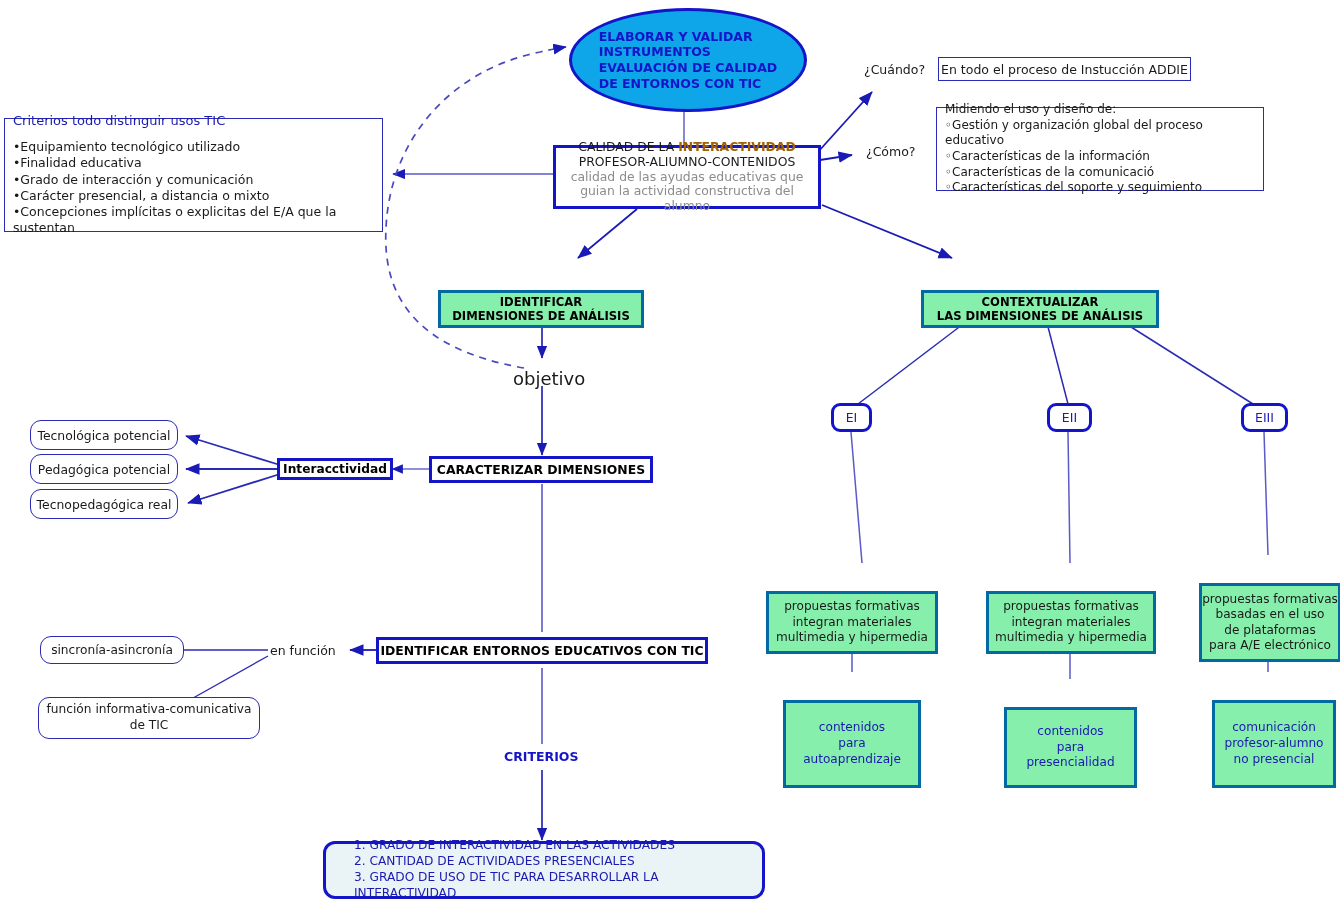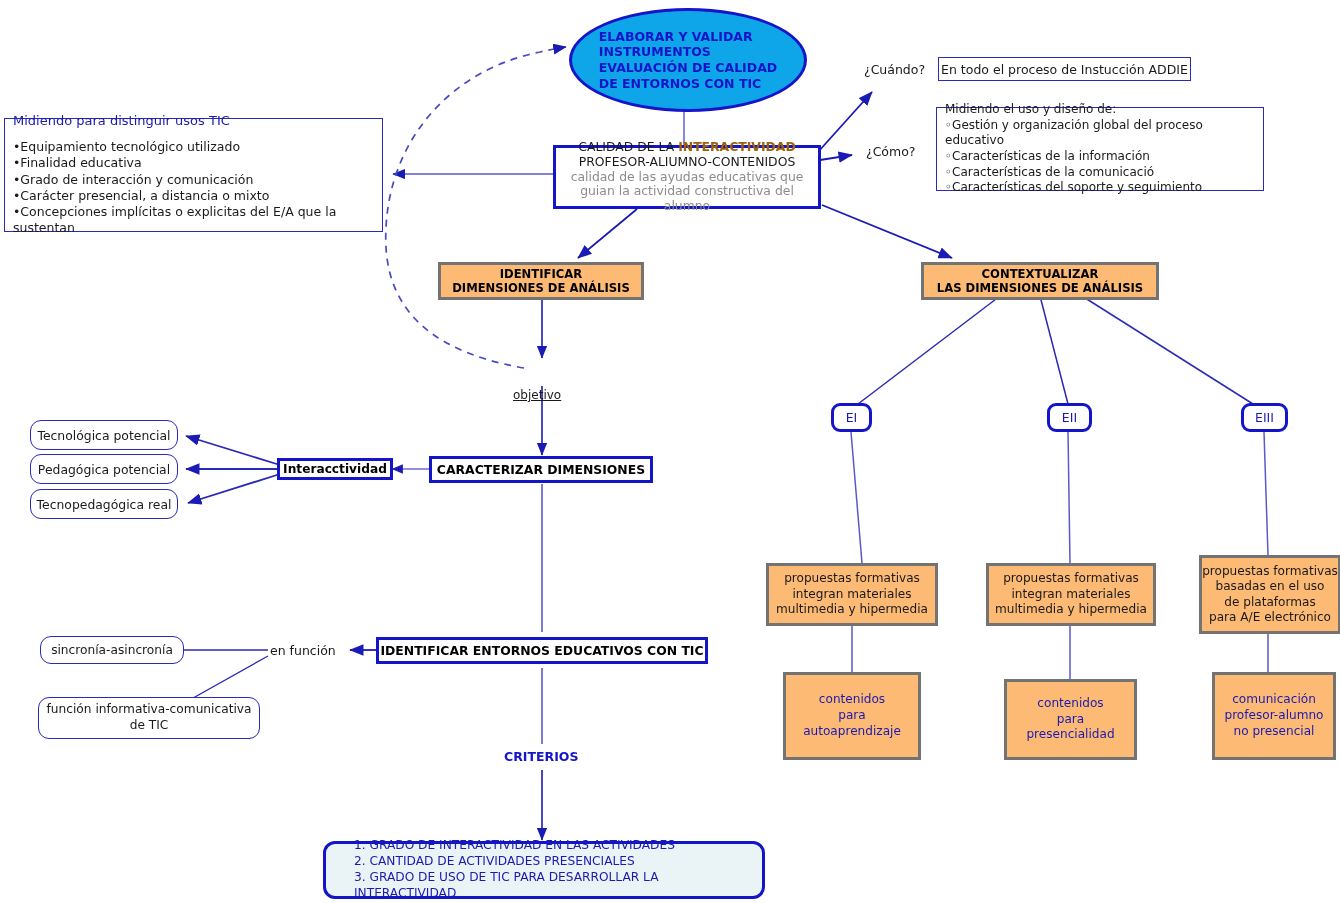--- a/index.html
+++ b/index.html
@@ -5,21 +5,21 @@
   html,body{margin:0;padding:0;background:#ffffff;}
   body{width:1340px;height:903px;position:relative;overflow:hidden;
        font-family:"DejaVu Sans","Liberation Sans",sans-serif;}
   #canvas{position:absolute;left:0;top:0;width:1340px;height:903px;}
   svg#wires{position:absolute;left:0;top:0;width:1340px;height:903px;pointer-events:none;}
 
   .node{position:absolute;box-sizing:border-box;display:flex;align-items:center;
         justify-content:center;text-align:center;}
 
   
-  .heavy{border:3px solid #737373;background:#fdba74;}
+  .heavy{border:3px solid #0369a1;background:#86efac;margin-top:28px;}
   
   .heavy-white{border:3px solid #1414c8;background:#ffffff;}
   
   .thin{border:1px solid #2a2ab4;background:#ffffff;}
   
   .thin-round{border:1px solid #2a2ab4;background:#ffffff;border-radius:11px;}
   
   .heavy-round{border:3px solid #1414c8;background:#eaf1f4;border-radius:12px;}
   
   .pill{border:3px solid #1414c8;background:#ffffff;border-radius:9px;}
@@ -108,21 +108,21 @@
     <div style="font-size:12.5px;line-height:1.25;">
       <div class="t-blue-bold">ELABORAR Y VALIDAR</div>
       <div class="t-blue-bold">INSTRUMENTOS</div>
       <div class="t-blue-bold">EVALUACIÓN DE CALIDAD</div>
       <div class="t-blue-bold">DE ENTORNOS CON TIC</div>
     </div>
   </div>
 
   <div class="node thin" style="left:4px;top:118px;width:379px;height:114px;">
     <div class="listbox" style="width:100%;">
-      <div class="t-blue" style="font-size:13px;margin-bottom:9px;">Midiendo para distinguir usos TIC</div>
+      <div class="t-blue" style="font-size:13px;margin-bottom:9px;">Criterios todo distinguir usos TIC</div>
       <div class="t-black" style="font-size:12.5px;">•Equipamiento tecnológico utilizado</div>
       <div class="t-black" style="font-size:12.5px;">•Finalidad educativa</div>
       <div class="t-black" style="font-size:12.5px;">•Grado de interacción y comunicación</div>
       <div class="t-black" style="font-size:12.5px;">•Carácter presencial, a distancia o mixto</div>
       <div class="t-black" style="font-size:12.5px;">•Concepciones implícitas o explicitas del E/A que la sustentan</div>
     </div>
   </div>
 
   <div class="node heavy-white" style="left:553px;top:145px;width:268px;height:64px;">
     <div class="boxtext" style="font-size:12.4px;">
@@ -158,21 +158,21 @@
     </div>
   </div>
 
   <div class="node heavy" style="left:921px;top:262px;width:238px;height:38px;">
     <div style="font-size:11.6px;line-height:1.25;">
       <div class="t-black-bold">CONTEXTUALIZAR</div>
       <div class="t-black-bold">LAS DIMENSIONES DE ANÁLISIS</div>
     </div>
   </div>
 
-  <div class="lbl t-black" style="left:513px;top:388px;font-size:12px;text-decoration:underline;">objetivo</div>
+  <div class="lbl t-black" style="left:513px;top:368px;font-size:18px;">objetivo</div>
 
   <div class="node heavy-white" style="left:429px;top:456px;width:224px;height:27px;">
     <span class="t-black-bold" style="font-size:12.4px;">CARACTERIZAR DIMENSIONES</span>
   </div>
 
   <div class="node heavy-white" style="left:277px;top:458px;width:116px;height:22px;">
     <span class="t-black-bold" style="font-size:12.2px;">Interacctividad</span>
   </div>
 
   <div class="node thin-round" style="left:30px;top:420px;width:148px;height:30px;text-align:right;">

